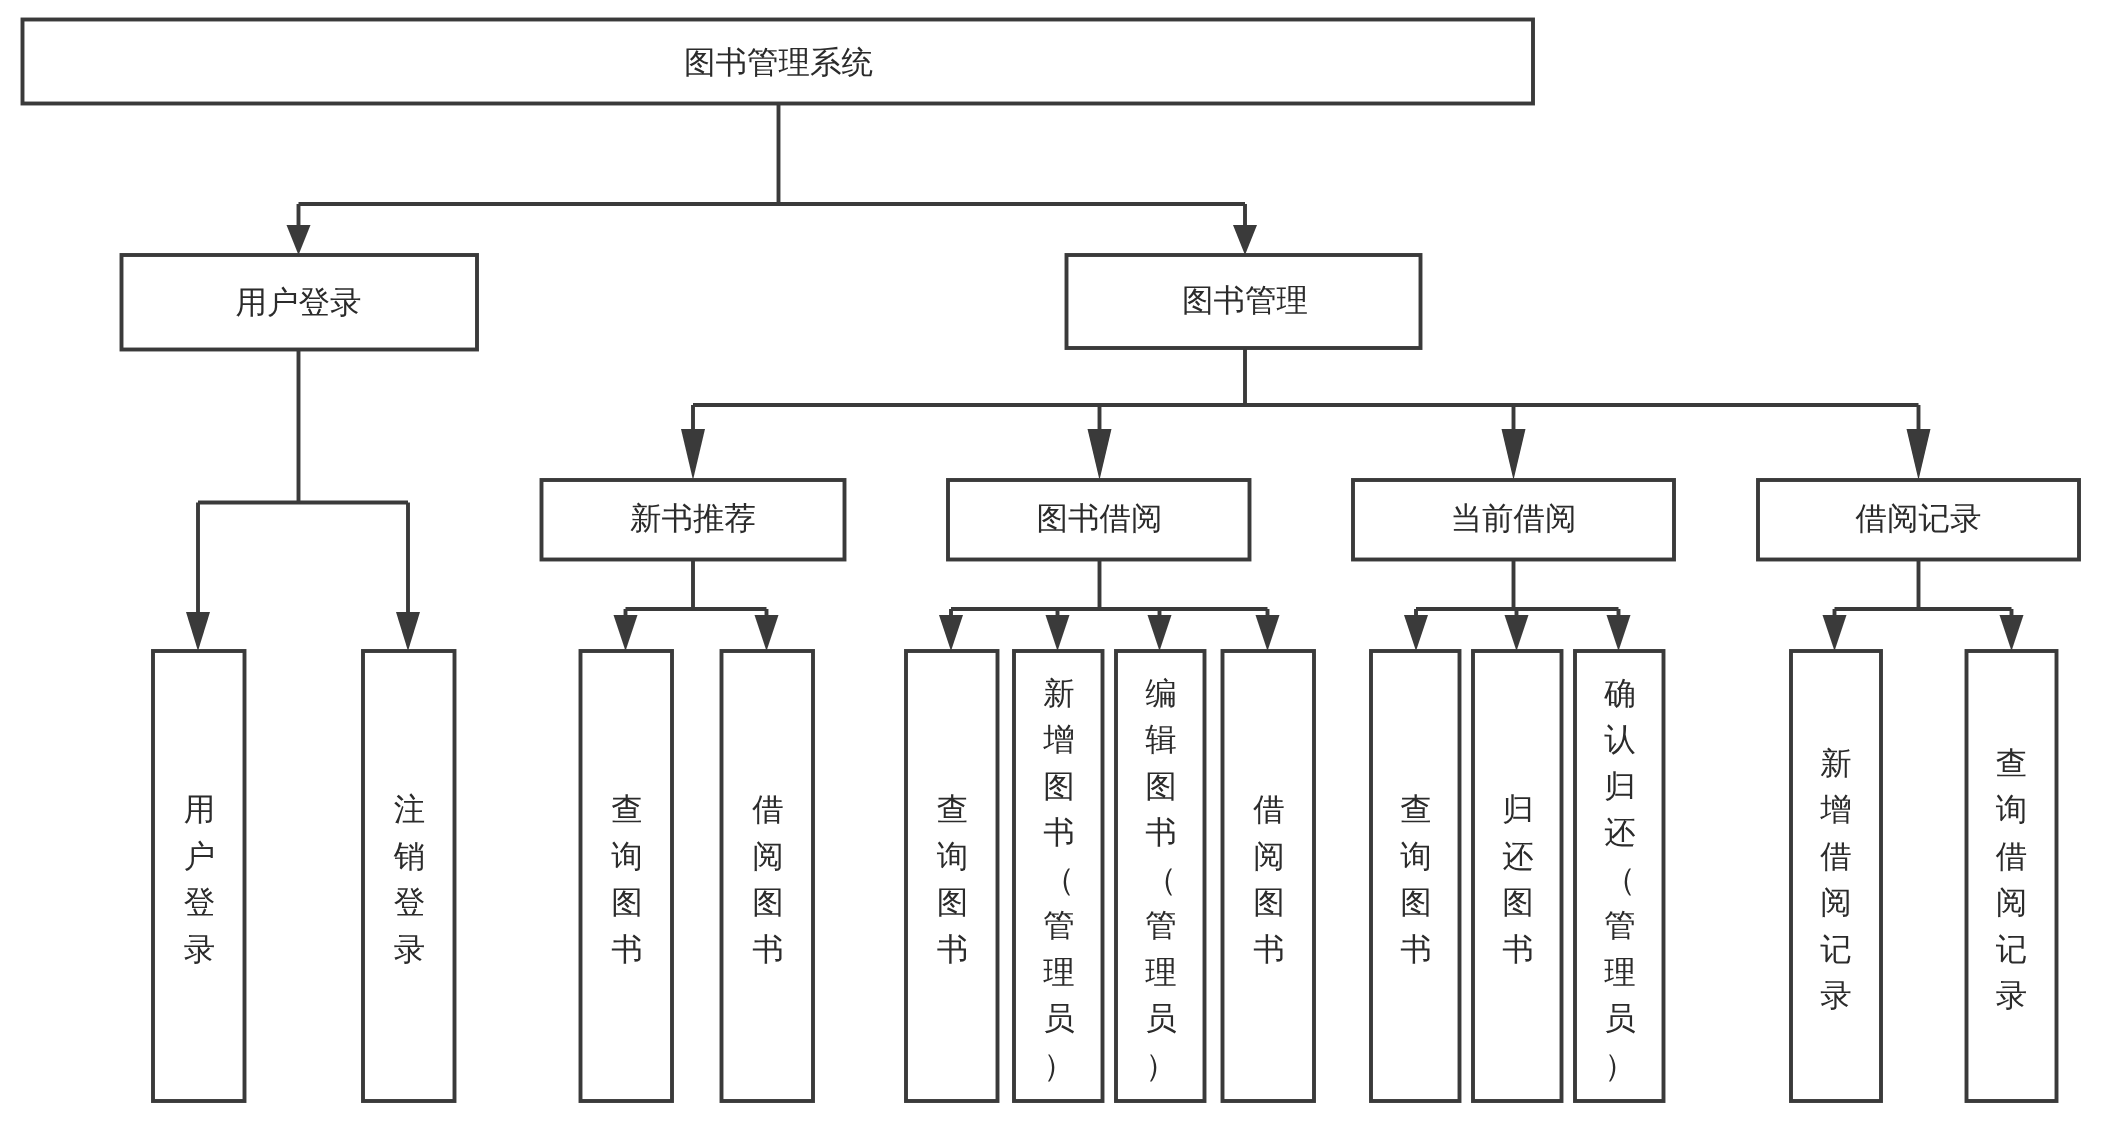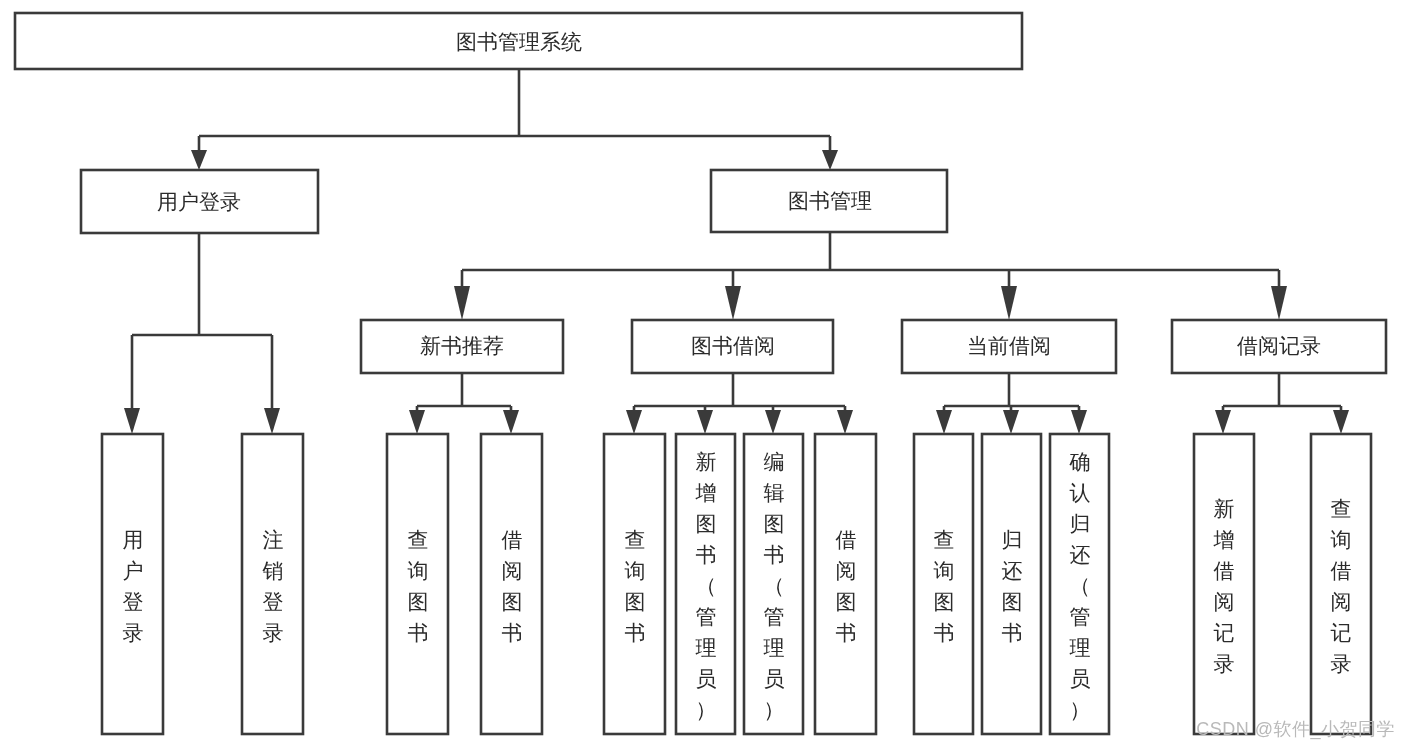--- a/index.html
+++ b/index.html
@@ -228,14 +228,13 @@
       <text class="node-label-v vtext" x="1224" y="584"><tspan x="1224" y="515.8">新</tspan><tspan x="1224" y="546.8">增</tspan><tspan x="1224" y="577.8">借</tspan><tspan x="1224" y="608.8">阅</tspan><tspan x="1224" y="639.8">记</tspan><tspan x="1224" y="670.8">录</tspan></text>
     </g>
 
     <g>
       <rect class="node-rect" x="1311" y="434" width="60" height="300"></rect>
       <text class="node-label-v vtext" x="1341" y="584"><tspan x="1341" y="515.8">查</tspan><tspan x="1341" y="546.8">询</tspan><tspan x="1341" y="577.8">借</tspan><tspan x="1341" y="608.8">阅</tspan><tspan x="1341" y="639.8">记</tspan><tspan x="1341" y="670.8">录</tspan></text>
     </g>
 
   </svg>
 
-  <div class="watermark-text">CSDN @软件_小贺同学</div>
 </div>
 
 </body></html>

